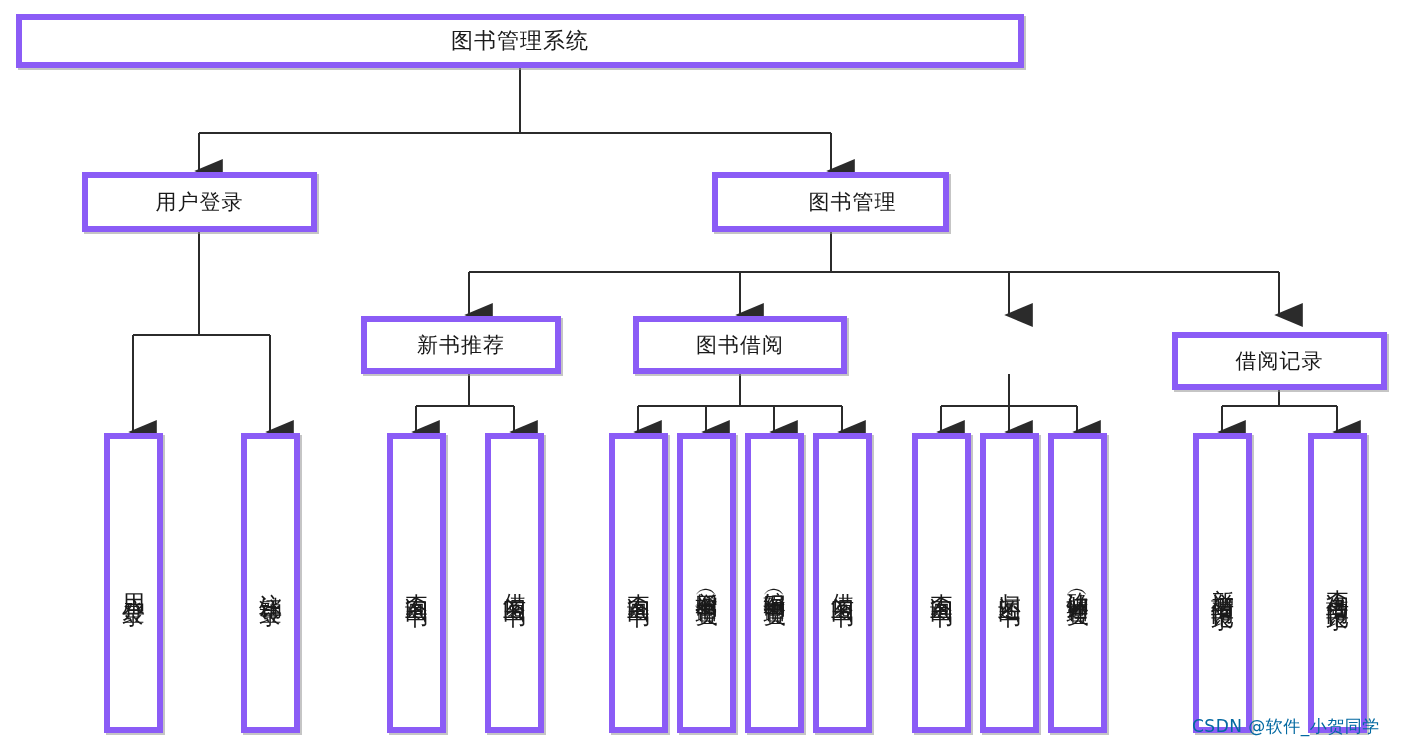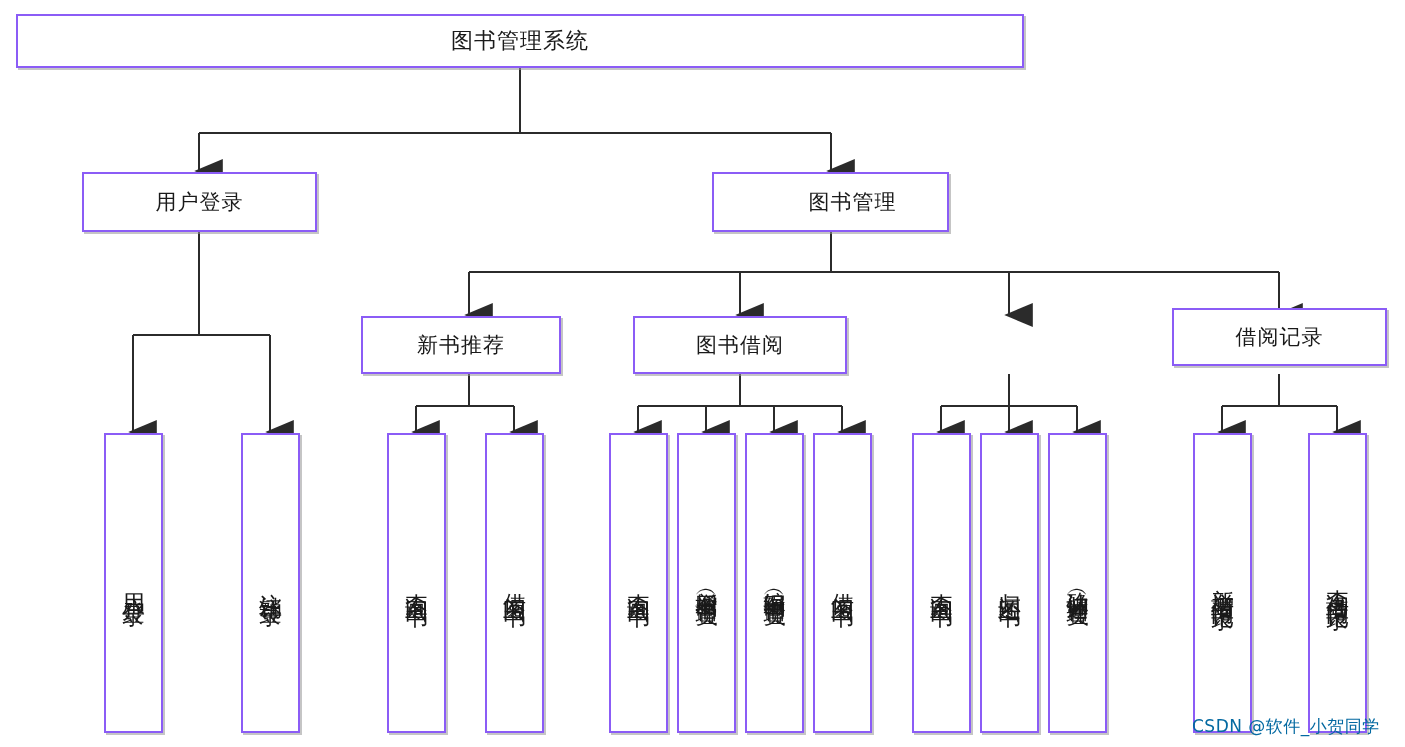--- a/index.html
+++ b/index.html
@@ -23,21 +23,21 @@
     left: 0;
     top: 0;
     width: 1405px;
     height: 747px;
     pointer-events: none;
   }
   .node {
     position: absolute;
     box-sizing: border-box;
     background: #ffffff;
-    border: 2px solid #8b5cf6;
+    border: 6px solid #8b5cf6;
     box-shadow: 2px 2px 0 rgba(150,150,150,0.55);
     display: flex;
     align-items: center;
     justify-content: center;
     color: #1a1a1a;
     z-index: 2;
   }
   .node .label {
     display: block;
     white-space: nowrap;
@@ -142,21 +142,21 @@
   <div class="node h" style="left:712px; top:172px; width:237px; height:60px;padding-left:44px;">
     <span class="label">图书管理</span>
   </div>
 
   <div class="node h" style="left:361px; top:316px; width:200px; height:58px;">
     <span class="label">新书推荐</span>
   </div>
   <div class="node h" style="left:633px; top:316px; width:214px; height:58px;">
     <span class="label">图书借阅</span>
   </div>
-  <div class="node h" style="left:1172px; top:308px; width:215px; height:58px;">
+  <div class="node h" style="left:1172px; top:332px; width:215px; height:58px;">
     <span class="label">借阅记录</span>
   </div>
 
   <div class="node v" style="left:104px; top:433px; width:59px; height:300px;">
     <span class="label">用户登录</span>
   </div>
   <div class="node v" style="left:241px; top:433px; width:59px; height:300px;">
     <span class="label">注销登录</span>
   </div>
 

